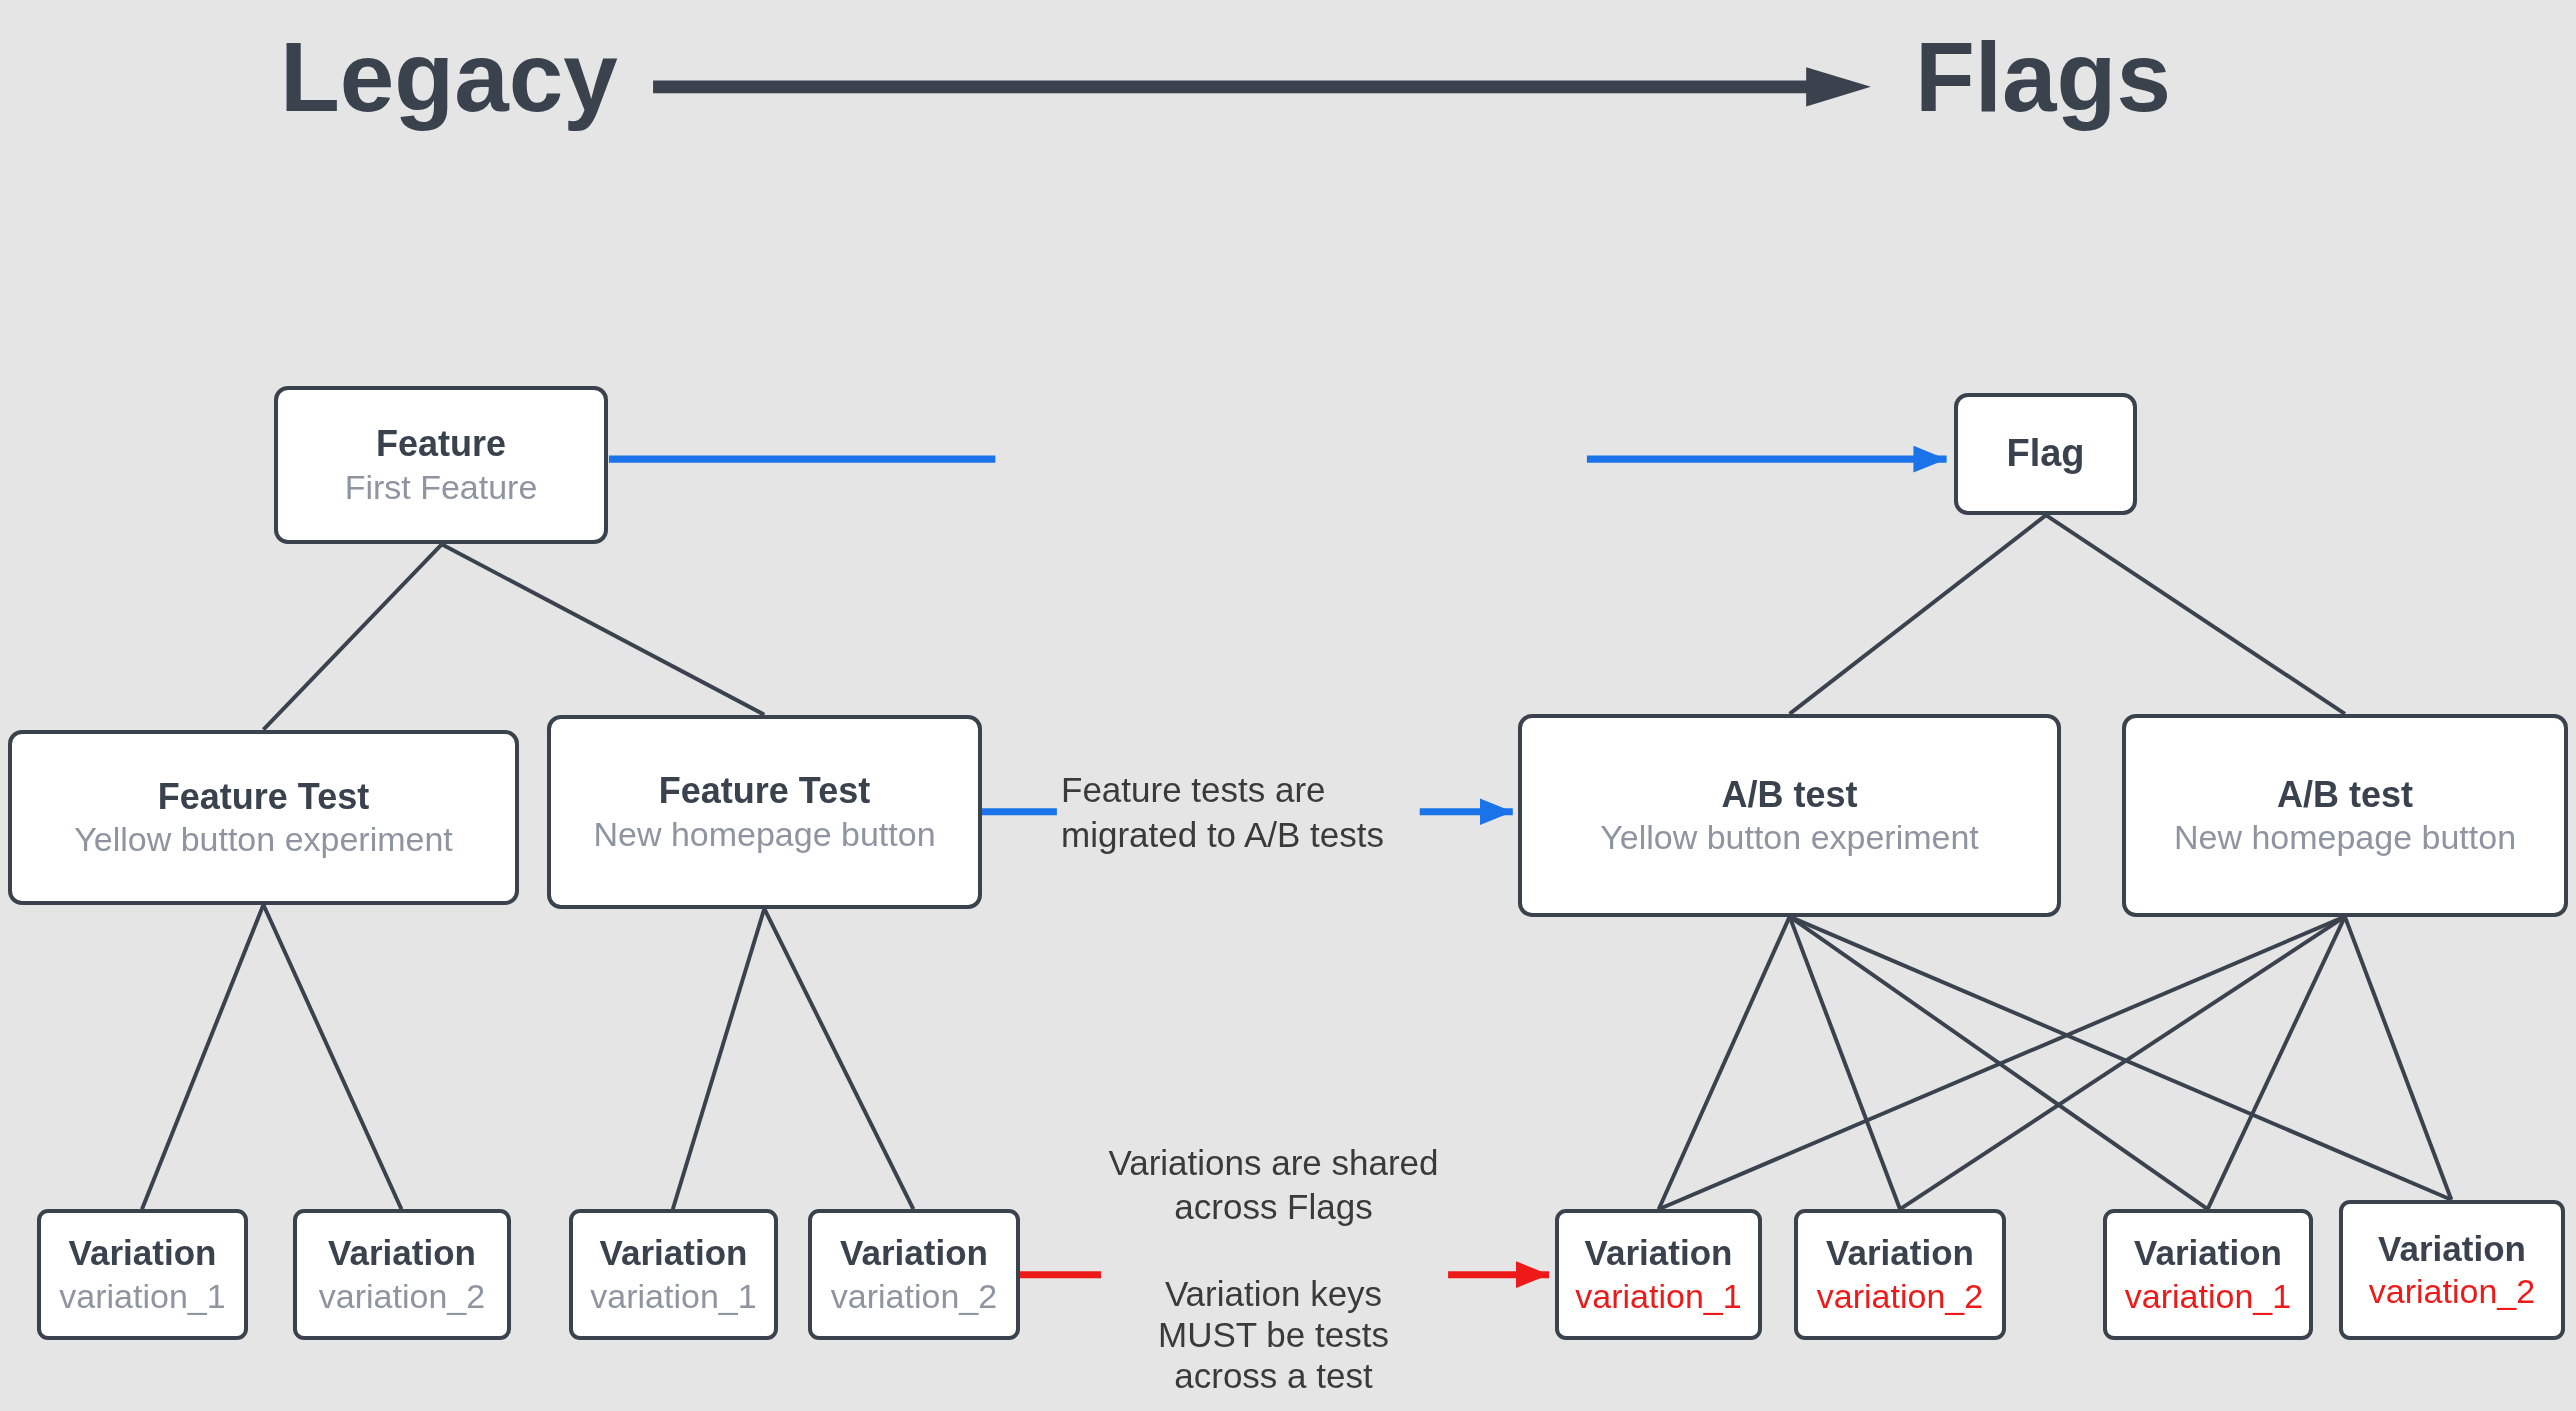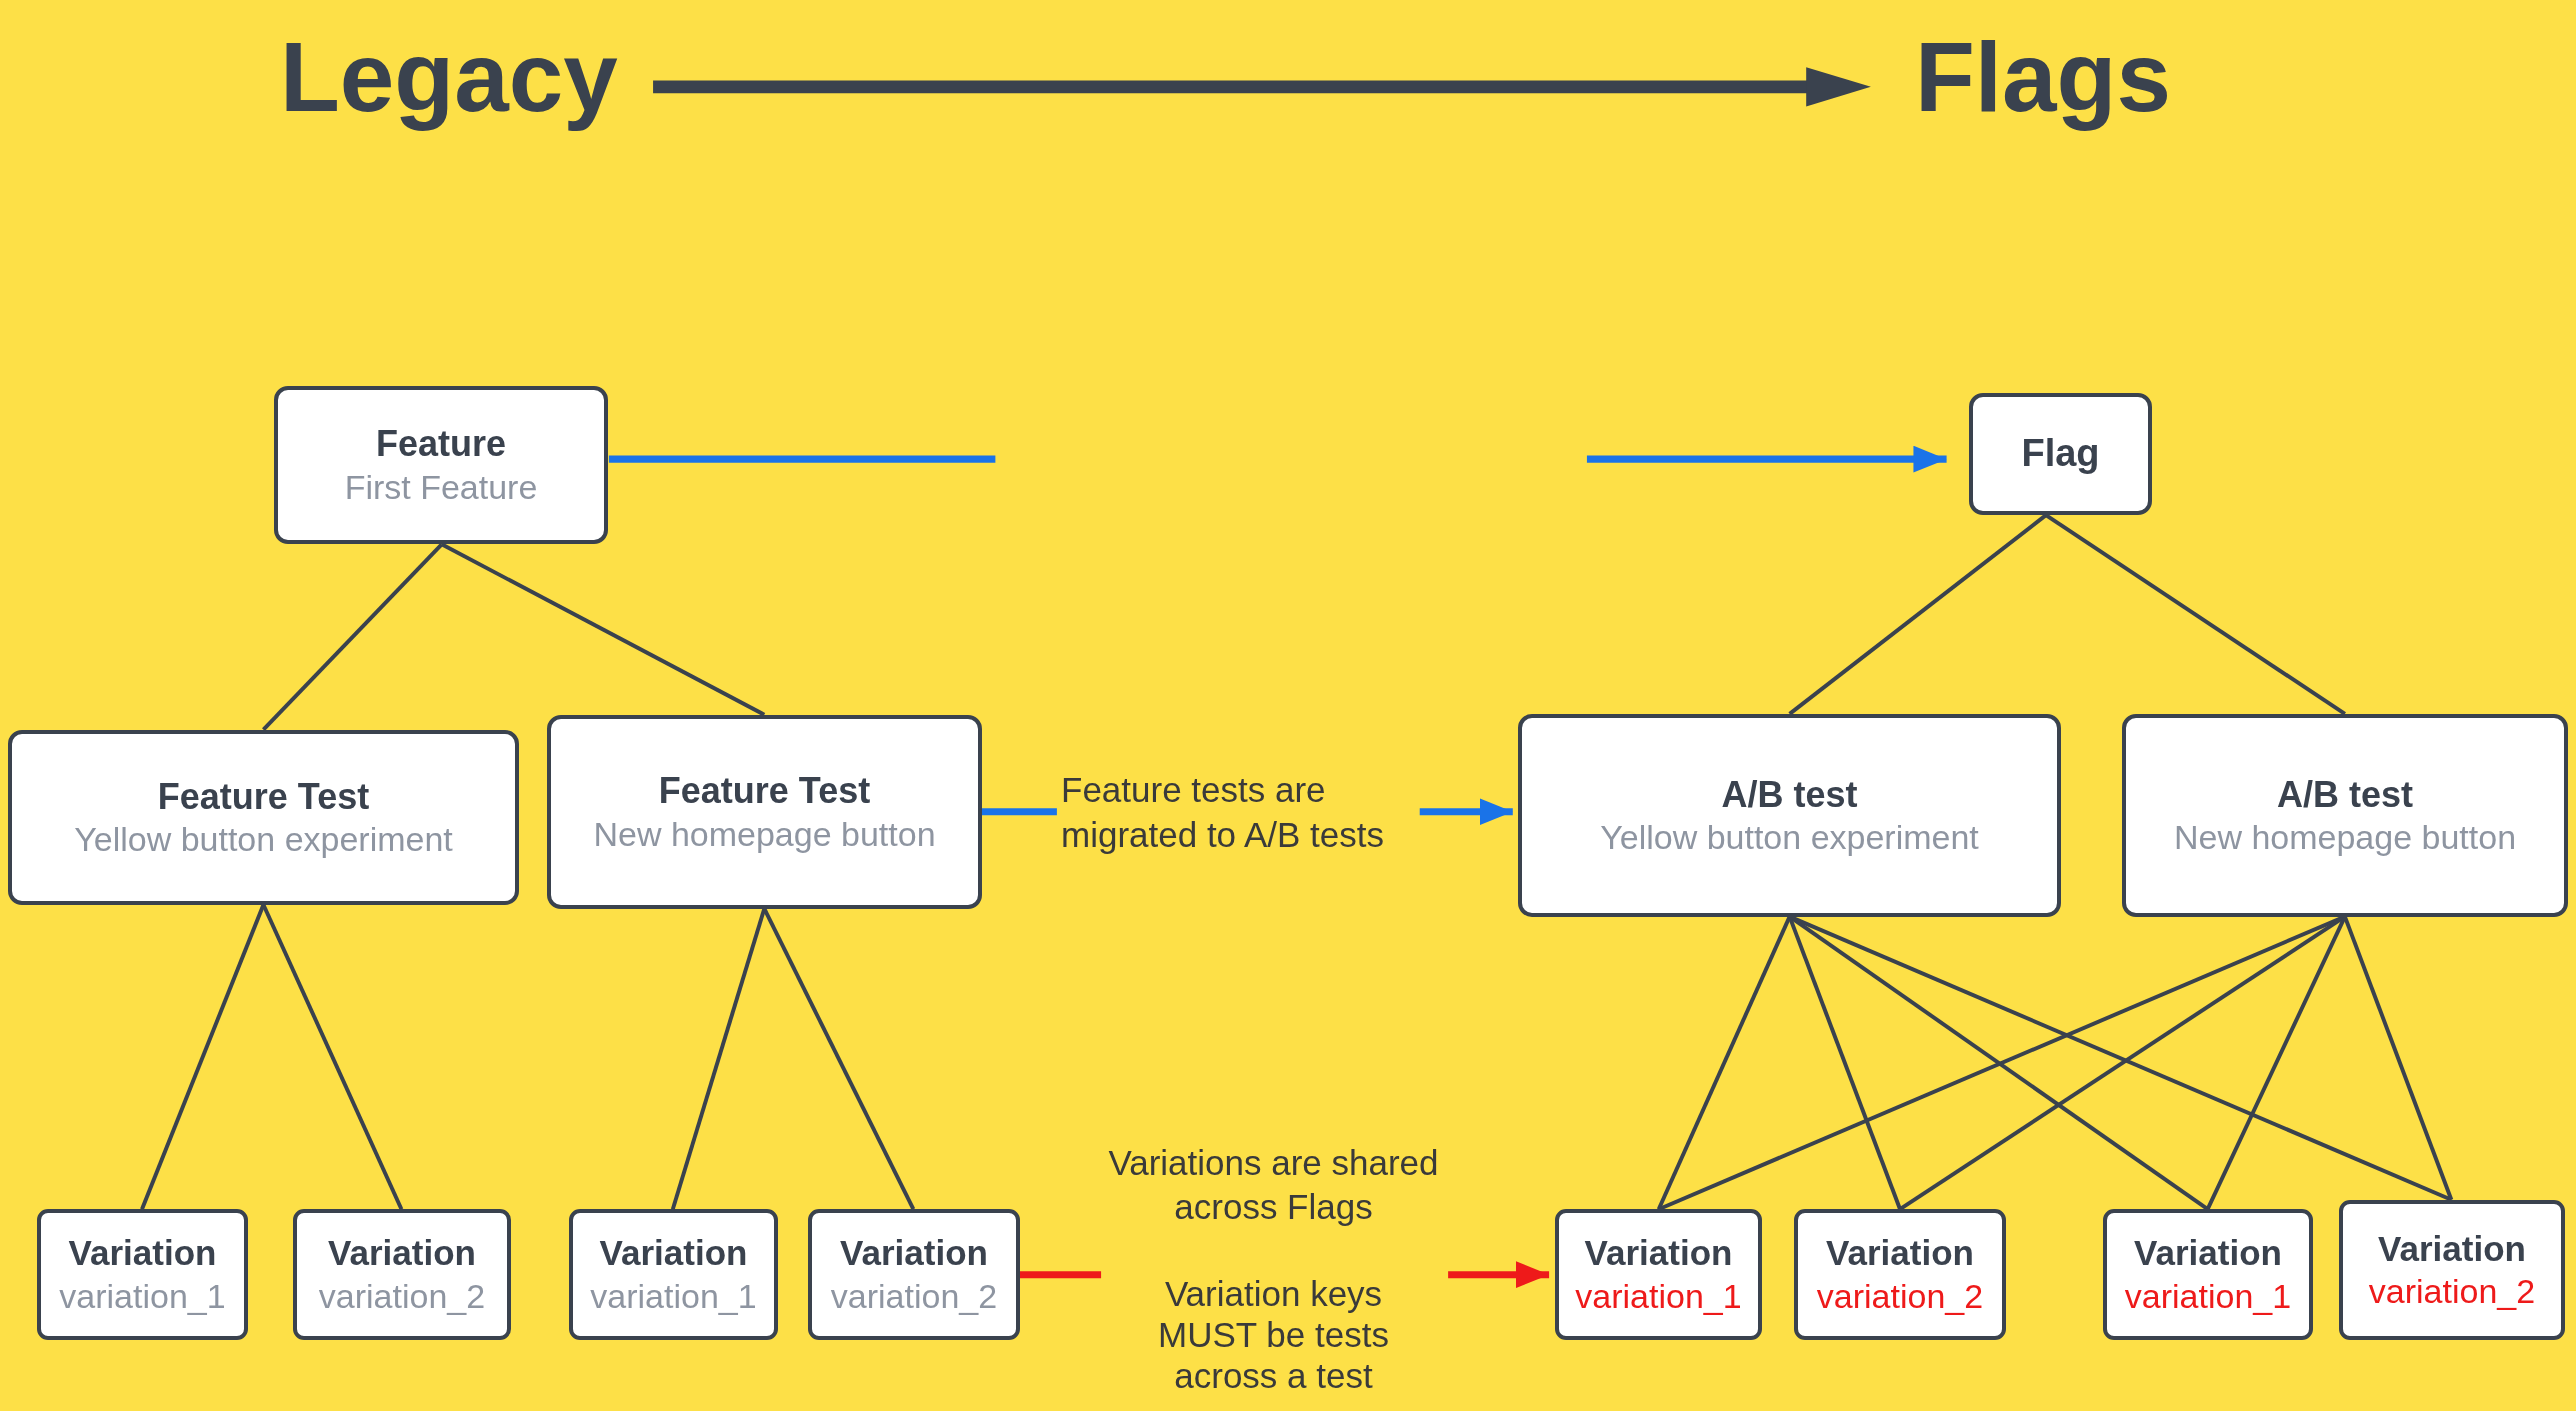--- a/index.html
+++ b/index.html
@@ -1,19 +1,19 @@
 <!DOCTYPE html>
 <html style="font-size:12.6px"><head>
 <meta charset="utf-8">
 <style>
   html,body{margin:0;padding:0;background:#ffffff;}
   #canvas{
     position:relative;
     width:2576px;height:1412px;
-    background:#fde047;
+    background:#e5e5e5;
     font-family:"Liberation Sans", sans-serif;
     overflow:hidden;
   }
   #edges{position:absolute;left:0;top:0;width:2576px;height:1412px;}
   .big-title{
     position:absolute;
     font-size:98px;font-weight:bold;color:#3a424e;
     line-height:1.1;white-space:nowrap;
   }
   .node{
@@ -94,21 +94,21 @@
   </svg>
 
   <div class="big-title" style="left:280px;top:24px;">Legacy</div>
   <div class="big-title" style="left:1915px;top:24px;">Flags</div>
 
   <div class="node" style="left:274px;top:386px;width:334px;height:158px;">
     <div class="t">Feature</div>
     <div class="s">First Feature</div>
   </div>
 
-  <div class="node flag" style="left:1954px;top:393px;width:183px;height:122px;margin-left:15px;">
+  <div class="node flag" style="left:1954px;top:393px;width:183px;height:122px;">
     <div class="t">Flag</div>
   </div>
 
   <div class="node" style="left:8px;top:730px;width:511px;height:175px;">
     <div class="t">Feature Test</div>
     <div class="s">Yellow button experiment</div>
   </div>
   <div class="node" style="left:547px;top:715px;width:435px;height:194px;">
     <div class="t">Feature Test</div>
     <div class="s">New homepage button</div>

